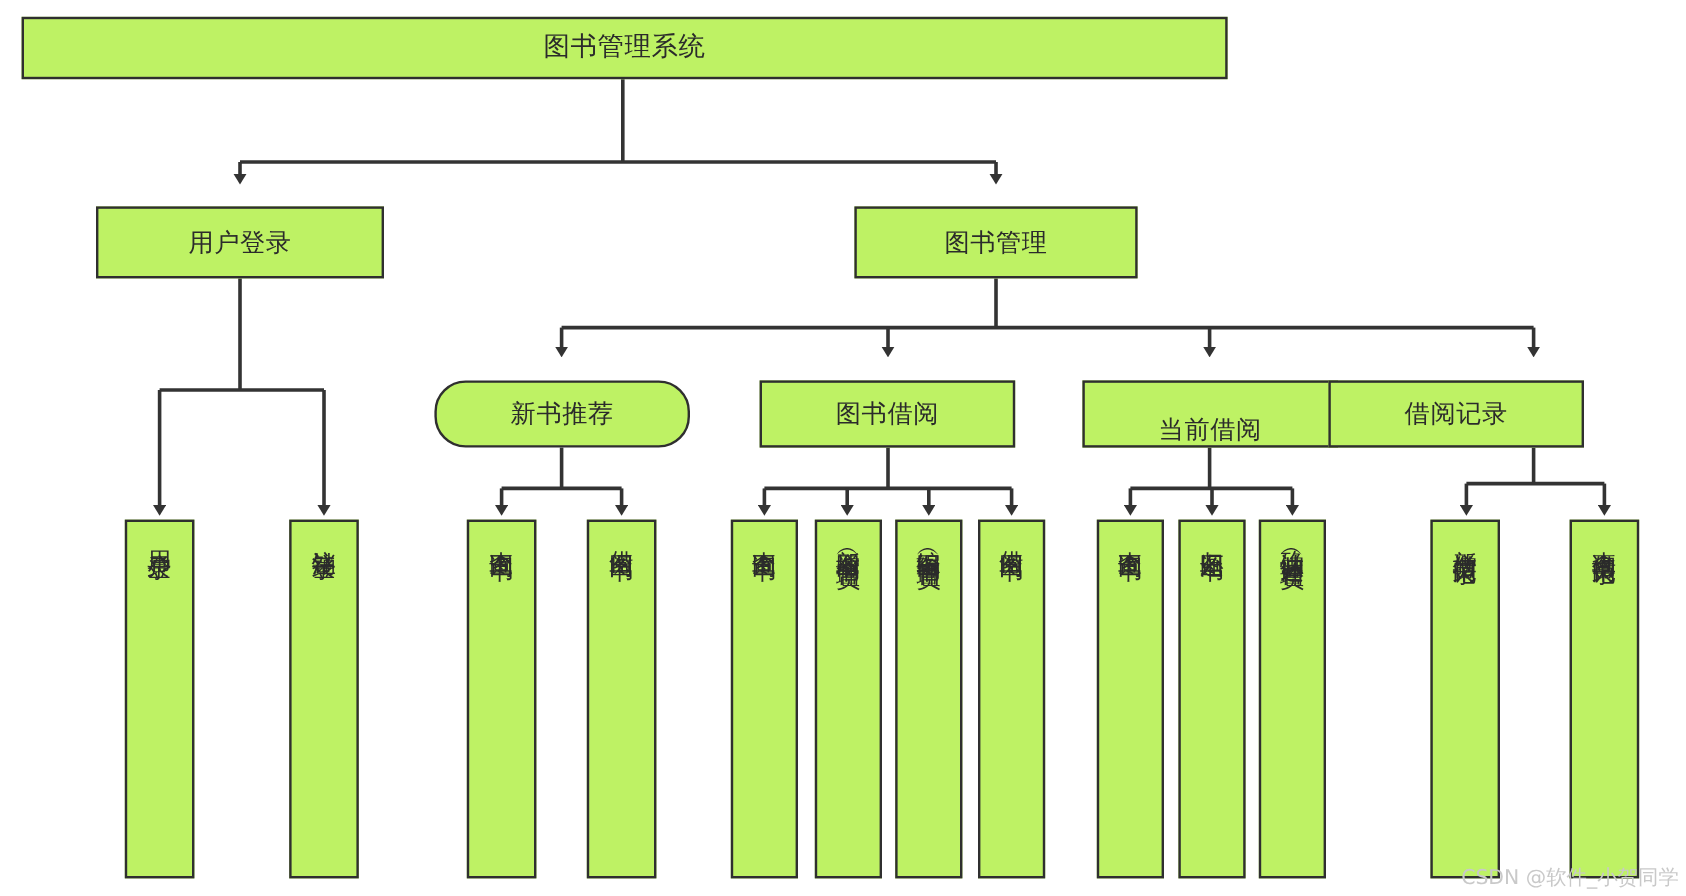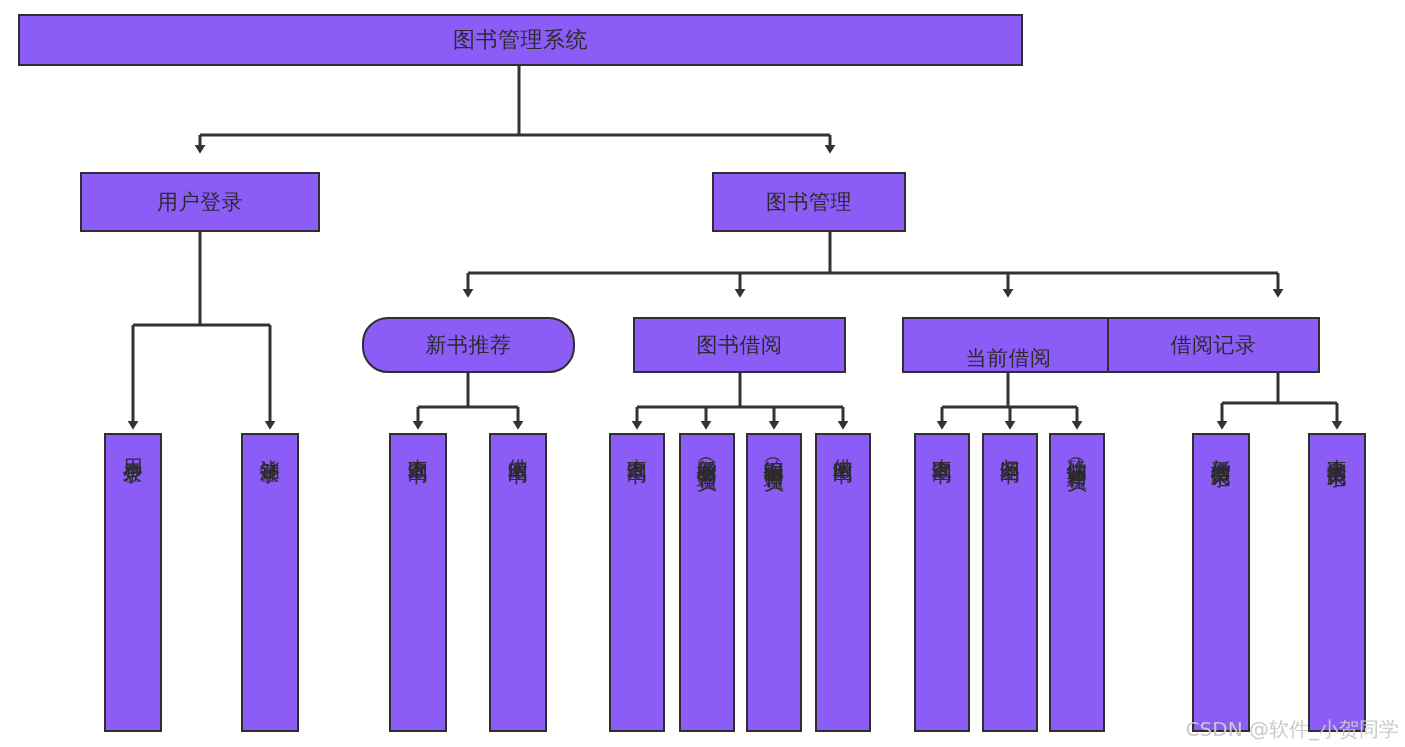--- a/index.html
+++ b/index.html
@@ -22,21 +22,21 @@
     position: absolute;
     left: 0;
     top: 0;
     width: 1405px;
     height: 747px;
     pointer-events: none;
   }
   .node {
     position: absolute;
     box-sizing: border-box;
-    background: #8b5cf6;
+    background: #bef264;
     border: 2px solid #2f2f2f;
     display: flex;
     align-items: center;
     justify-content: center;
     color: #2b2b2b;
   }
   .node .lbl {
     display: block;
     text-align: center;
     line-height: 1.18;
@@ -61,21 +61,21 @@
     text-orientation: upright;
     font-size: 20px;
     line-height: 1.12;
     letter-spacing: 2px;
     white-space: nowrap;
   }
   .watermark {
     position: absolute;
     right: 6px;
     bottom: 4px;
-    font-size: 20px;
+    font-size: 17px;
     color: #c9c9c9;
     white-space: nowrap;
     user-select: none;
   }
 </style>
 </head>
 <body>
 
 <div id="canvas">
 
@@ -130,21 +130,21 @@
   </svg>
 
   <div class="node h root" style="left:18px; top:14px; width:1005px; height:52px;">
     <span class="lbl">图书管理系统</span>
   </div>
 
   <div class="node h" style="left:80px; top:172px; width:240px; height:60px;">
     <span class="lbl">用户登录</span>
   </div>
 
-  <div class="node h" style="left:712px; top:172px; width:194px; height:60px;">
+  <div class="node h" style="left:712px; top:172px; width:236px; height:60px;">
     <span class="lbl">图书管理</span>
   </div>
 
   <div class="node h" style="left:362px; top:317px; width:213px; height:56px;border-radius:26px;">
     <span class="lbl">新书推荐</span>
   </div>
 
   <div class="node h" style="left:633px; top:317px; width:213px; height:56px;">
     <span class="lbl">图书借阅</span>
   </div>

